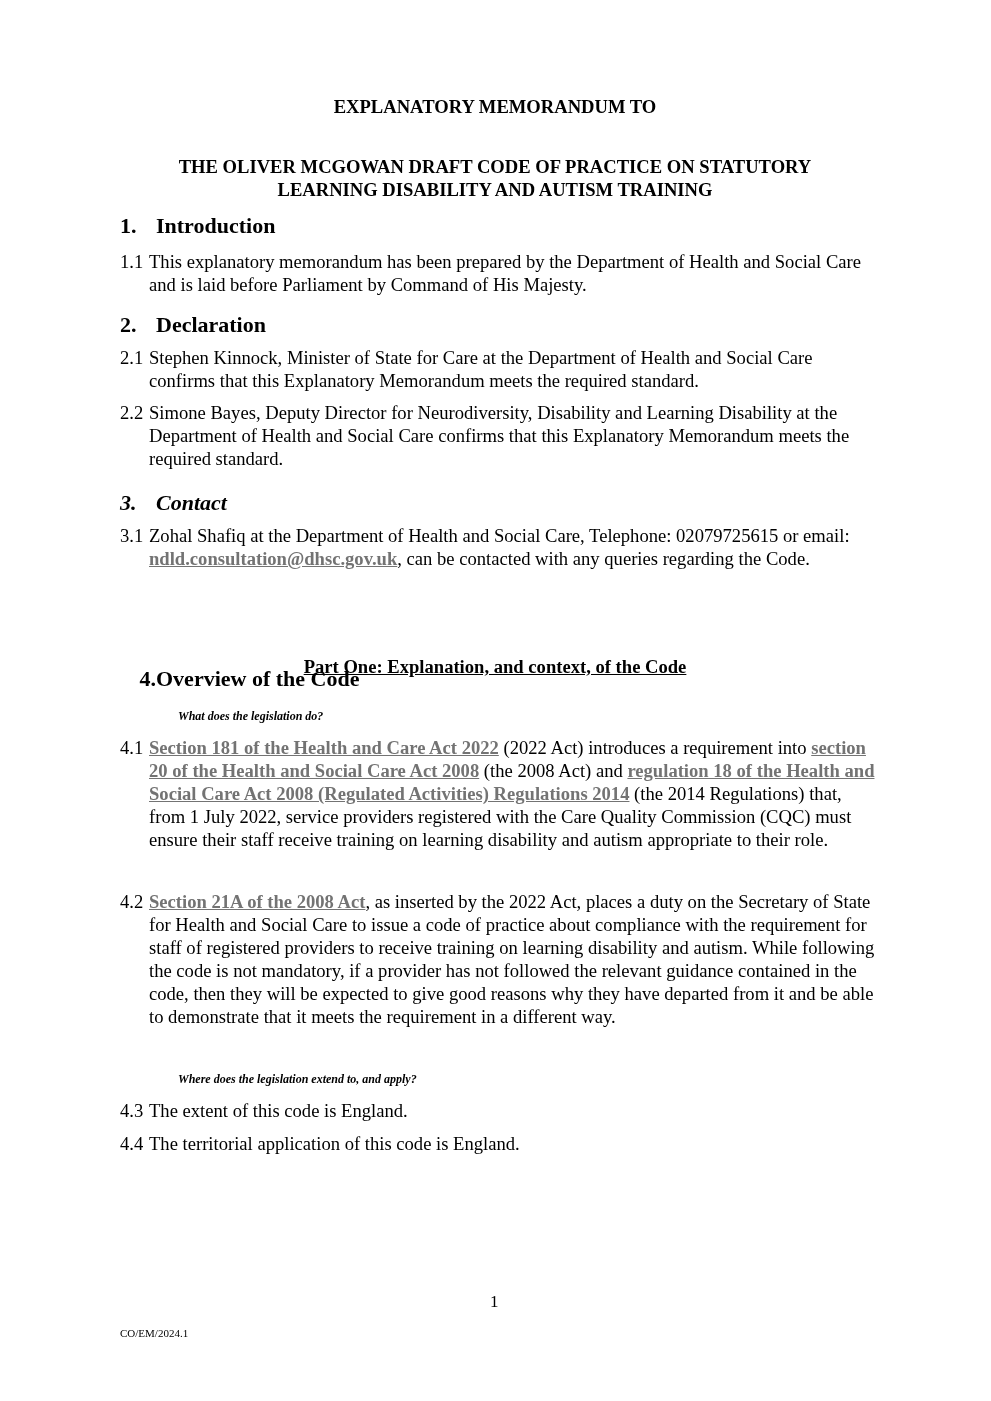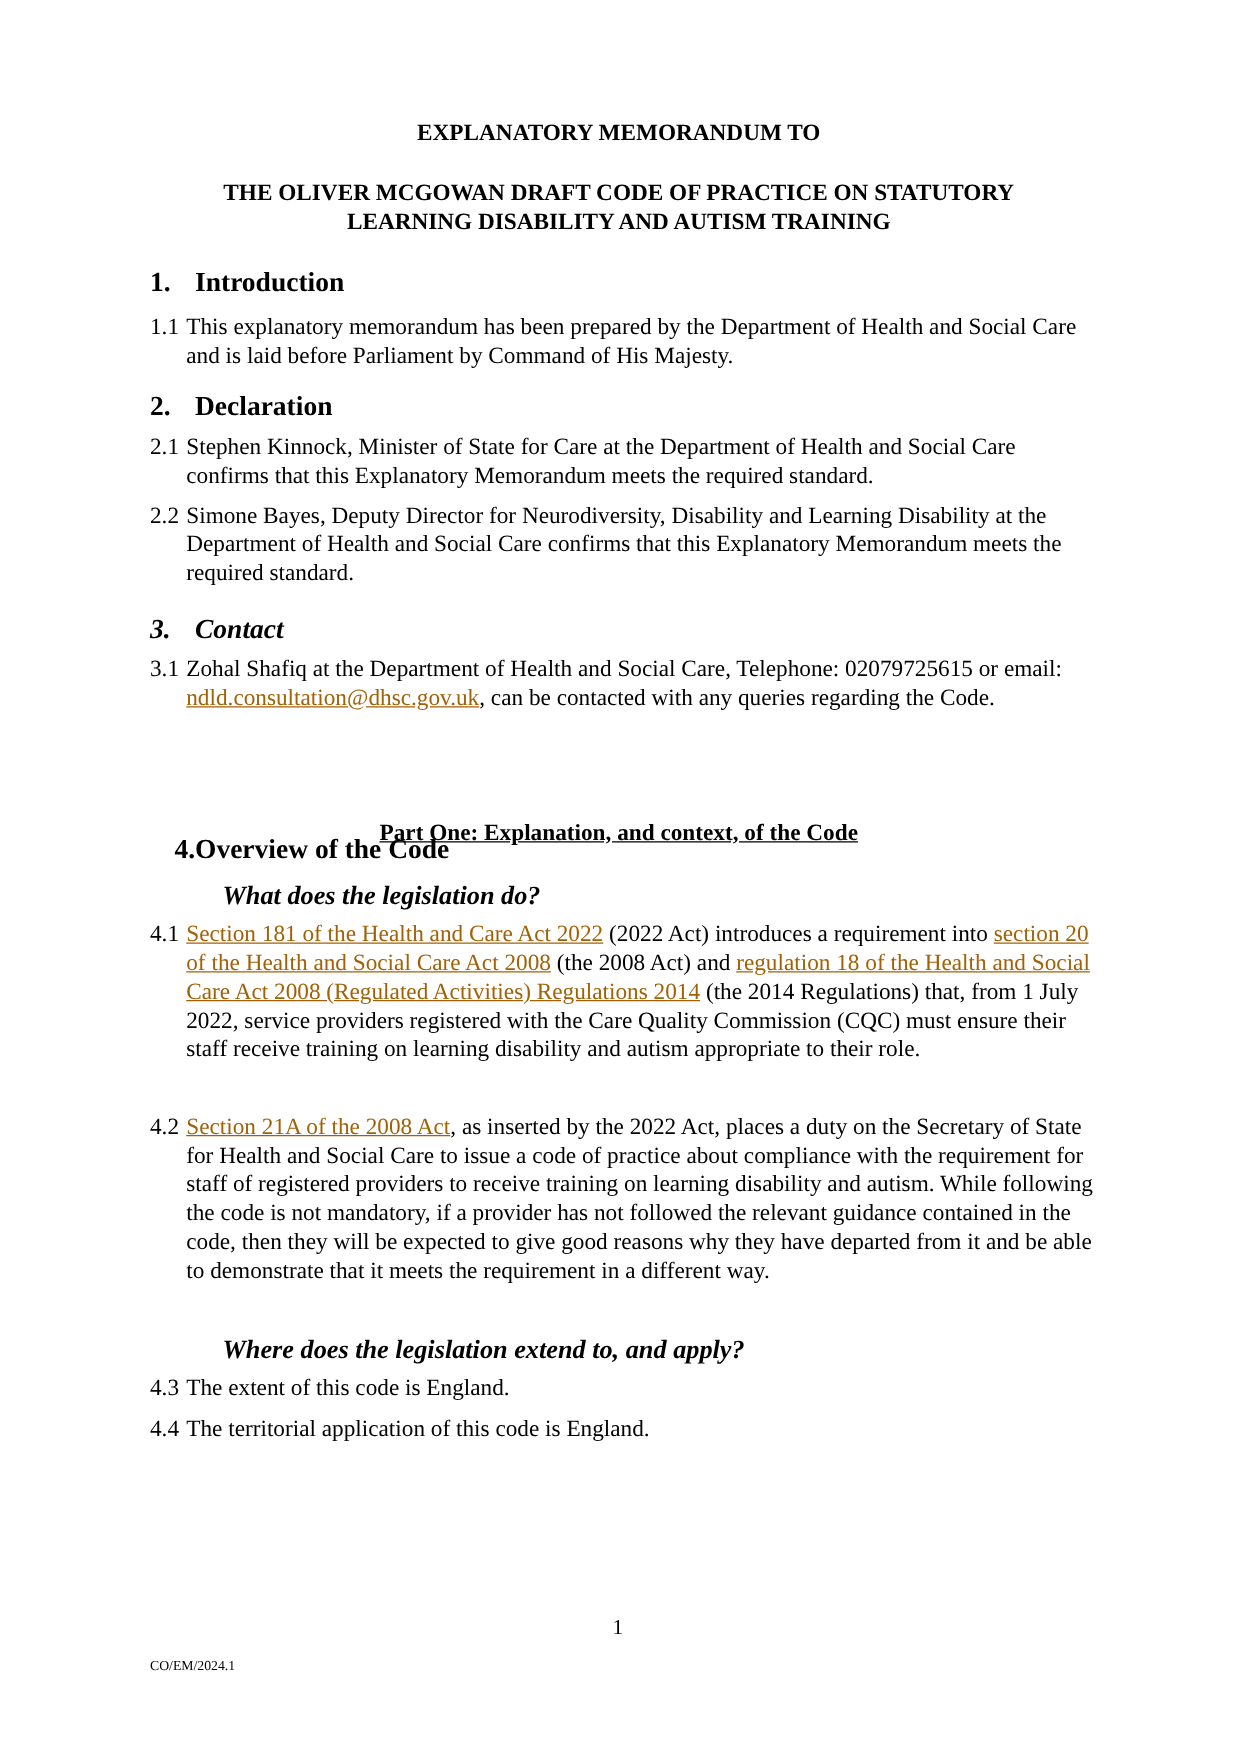--- a/index.html
+++ b/index.html
@@ -9,33 +9,33 @@
       color: #000; font-size: 18.6px; line-height: 23px;
     }
     .page { position: absolute; left: 0; top: 0; width: 991px; height: 1117px; }
     .abs { position: absolute; }
     .title { font-weight: bold; text-align: center; left: 120px; width: 750px; font-size: 18.6px; line-height: 23px; }
     .h { font-weight: bold; left: 120px; font-size: 22px; }
     .h .num { display: inline-block; width: 36px; }
     .para { left: 120px; width: 760px; }
     .para .pn { position: absolute; left: 0; top: 0; }
     .para .pt { margin-left: 29px; display: block; }
-    .sub { left: 178px; font-weight: bold; font-style: italic; font-size: 21px; }
+    .sub { left: 178px; font-weight: bold; font-style: italic; font-size: 12px; }
     .part { left: 120px; width: 750px; text-align: center; font-weight: bold; text-decoration: underline; }
-    a.link { color: #a16207; text-decoration: underline; }
+    a.link { color: #737373; text-decoration: underline; font-weight: bold; }
     .pageno { left: 490px; top: 1290px; font-size: 17px; }
     .ref { left: 120px; top: 1326px; font-size: 11px; line-height: 14px; }
   </style>
 </head>
 <body>
 
 <div class="page">
 
   <div class="abs title" style="top:95px;">EXPLANATORY MEMORANDUM TO</div>
-  <div class="abs title" style="top:143px;">
+  <div class="abs title" style="top:155px;">
     <span>THE OLIVER MCGOWAN DRAFT CODE OF PRACTICE ON STATUTORY</span><br>
     <span>LEARNING DISABILITY AND AUTISM TRAINING</span>
   </div>
 
   <div class="abs h" style="top:214px;">
     <span class="num">1.</span><span>Introduction</span>
   </div>
   <div class="abs para" style="top:250px;">
     <span class="pn">1.1</span>
     <span class="pt">This explanatory memorandum has been prepared by the Department of Health and Social Care and is laid before Parliament by Command of His Majesty.</span>

